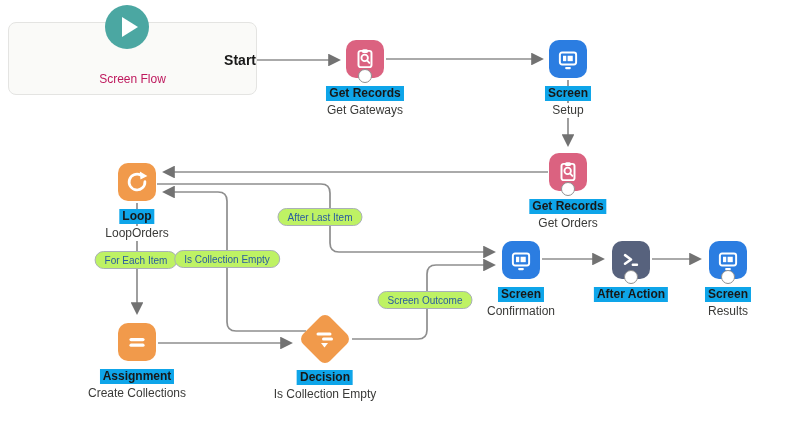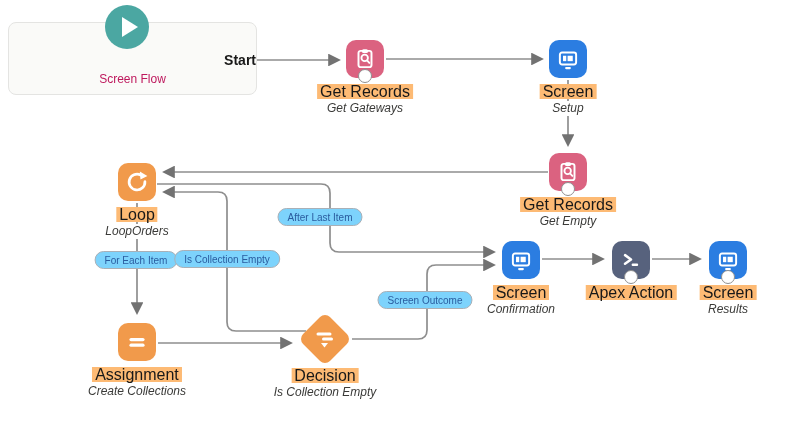--- a/index.html
+++ b/index.html
@@ -39,28 +39,28 @@
   .diamond > svg{transform:rotate(-45deg);}
   .port{
     position:absolute;left:50%;top:29px;transform:translateX(-50%);
     width:12px;height:12px;border-radius:50%;background:#fff;
     border:1.5px solid #8f8f8f;z-index:3;
   }
   .nl{
     position:absolute;left:50%;top:44px;transform:translateX(-50%);
     text-align:center;width:max-content;line-height:15px;z-index:2;
   }
-  .nl .t{display:inline-block;background:#fdba74;padding:0 3px;font-size:16px;font-weight:normal;color:#181818;}
-  .nl .s{display:inline-block;background:#fff;padding:0 3px;font-size:12px;color:#3a3a38;font-style:italic;}
+  .nl .t{display:inline-block;background:#0ea5e9;padding:0 3px;font-size:12px;font-weight:bold;color:#181818;}
+  .nl .s{display:inline-block;background:#fff;padding:0 3px;font-size:12px;color:#3a3a38;}
   .nl .t,.nl .s{white-space:nowrap;}
   .nl.wrap .s{white-space:normal;width:108px;}
   
   .pill{
     position:absolute;transform:translate(-50%,-50%);z-index:2;
-    background:#7dd3fc;border:1px solid #a9b0b7;border-radius:10px;
+    background:#bef264;border:1px solid #a9b0b7;border-radius:10px;
     padding:2.5px 9px;font-size:10px;color:#2a5c9f;white-space:nowrap;
   }
 </style>
 </head>
 <body>
 
 <div class="canvas">
 
   <svg class="wires" width="800" height="423">
     <defs>
@@ -129,21 +129,21 @@
       <svg width="26" height="26" viewBox="0 0 24 24">
         <rect x="6" y="4.5" width="12" height="15" rx="2" fill="none" stroke="#fff" stroke-width="1.8"></rect>
         <rect x="9.2" y="3" width="5.6" height="3.4" rx="1.4" fill="#fff"></rect>
         <circle cx="11.7" cy="11" r="3" fill="none" stroke="#fff" stroke-width="1.7"></circle>
         <line x1="13.9" y1="13.3" x2="16" y2="15.6" stroke="#fff" stroke-width="1.7" stroke-linecap="round"></line>
       </svg>
       <div class="port"></div>
     </div>
     <div class="nl">
       <span class="t">Get Records</span><br>
-      <span class="s">Get Empty</span>
+      <span class="s">Get Orders</span>
     </div>
   </div>
 
   <div class="node" style="left:118px;top:163px;border-radius:11px;">
     <div class="icon orange">
       <svg width="26" height="26" viewBox="0 0 24 24">
         <path d="M15.4,5.6 A7.3,7.3 0 1 0 19.3,11.6" fill="none" stroke="#fff" stroke-width="2.5" stroke-linecap="round"></path>
         <polygon points="14.6,2.2 21.6,6.4 15.2,9.6" fill="#fff"></polygon>
       </svg>
     </div>
@@ -197,21 +197,21 @@
 
   <div class="node" style="left:612px;top:241px;">
     <div class="icon slate">
       <svg width="26" height="26" viewBox="0 0 24 24">
         <polyline points="6.5,7.5 12,11.5 6.5,15.5" fill="none" stroke="#fff" stroke-width="2.3" stroke-linecap="round" stroke-linejoin="round"></polyline>
         <rect x="12.6" y="15.2" width="6" height="2.3" rx="1" fill="#fff"></rect>
       </svg>
       <div class="port"></div>
     </div>
     <div class="nl wrap">
-      <span class="t">Apex Action</span><br>
+      <span class="t">After Action</span><br>
     </div>
   </div>
 
   <div class="node" style="left:709px;top:241px;">
     <div class="icon blue">
       <svg width="26" height="26" viewBox="0 0 24 24">
         <rect x="4.5" y="6" width="15" height="11" rx="2" fill="none" stroke="#fff" stroke-width="1.8"></rect>
         <rect x="7.4" y="9" width="3" height="5" fill="#fff"></rect>
         <rect x="11.6" y="9" width="4.8" height="5" fill="#fff"></rect>
         <rect x="9.3" y="19.4" width="5.4" height="2" rx="1" fill="#fff"></rect>

